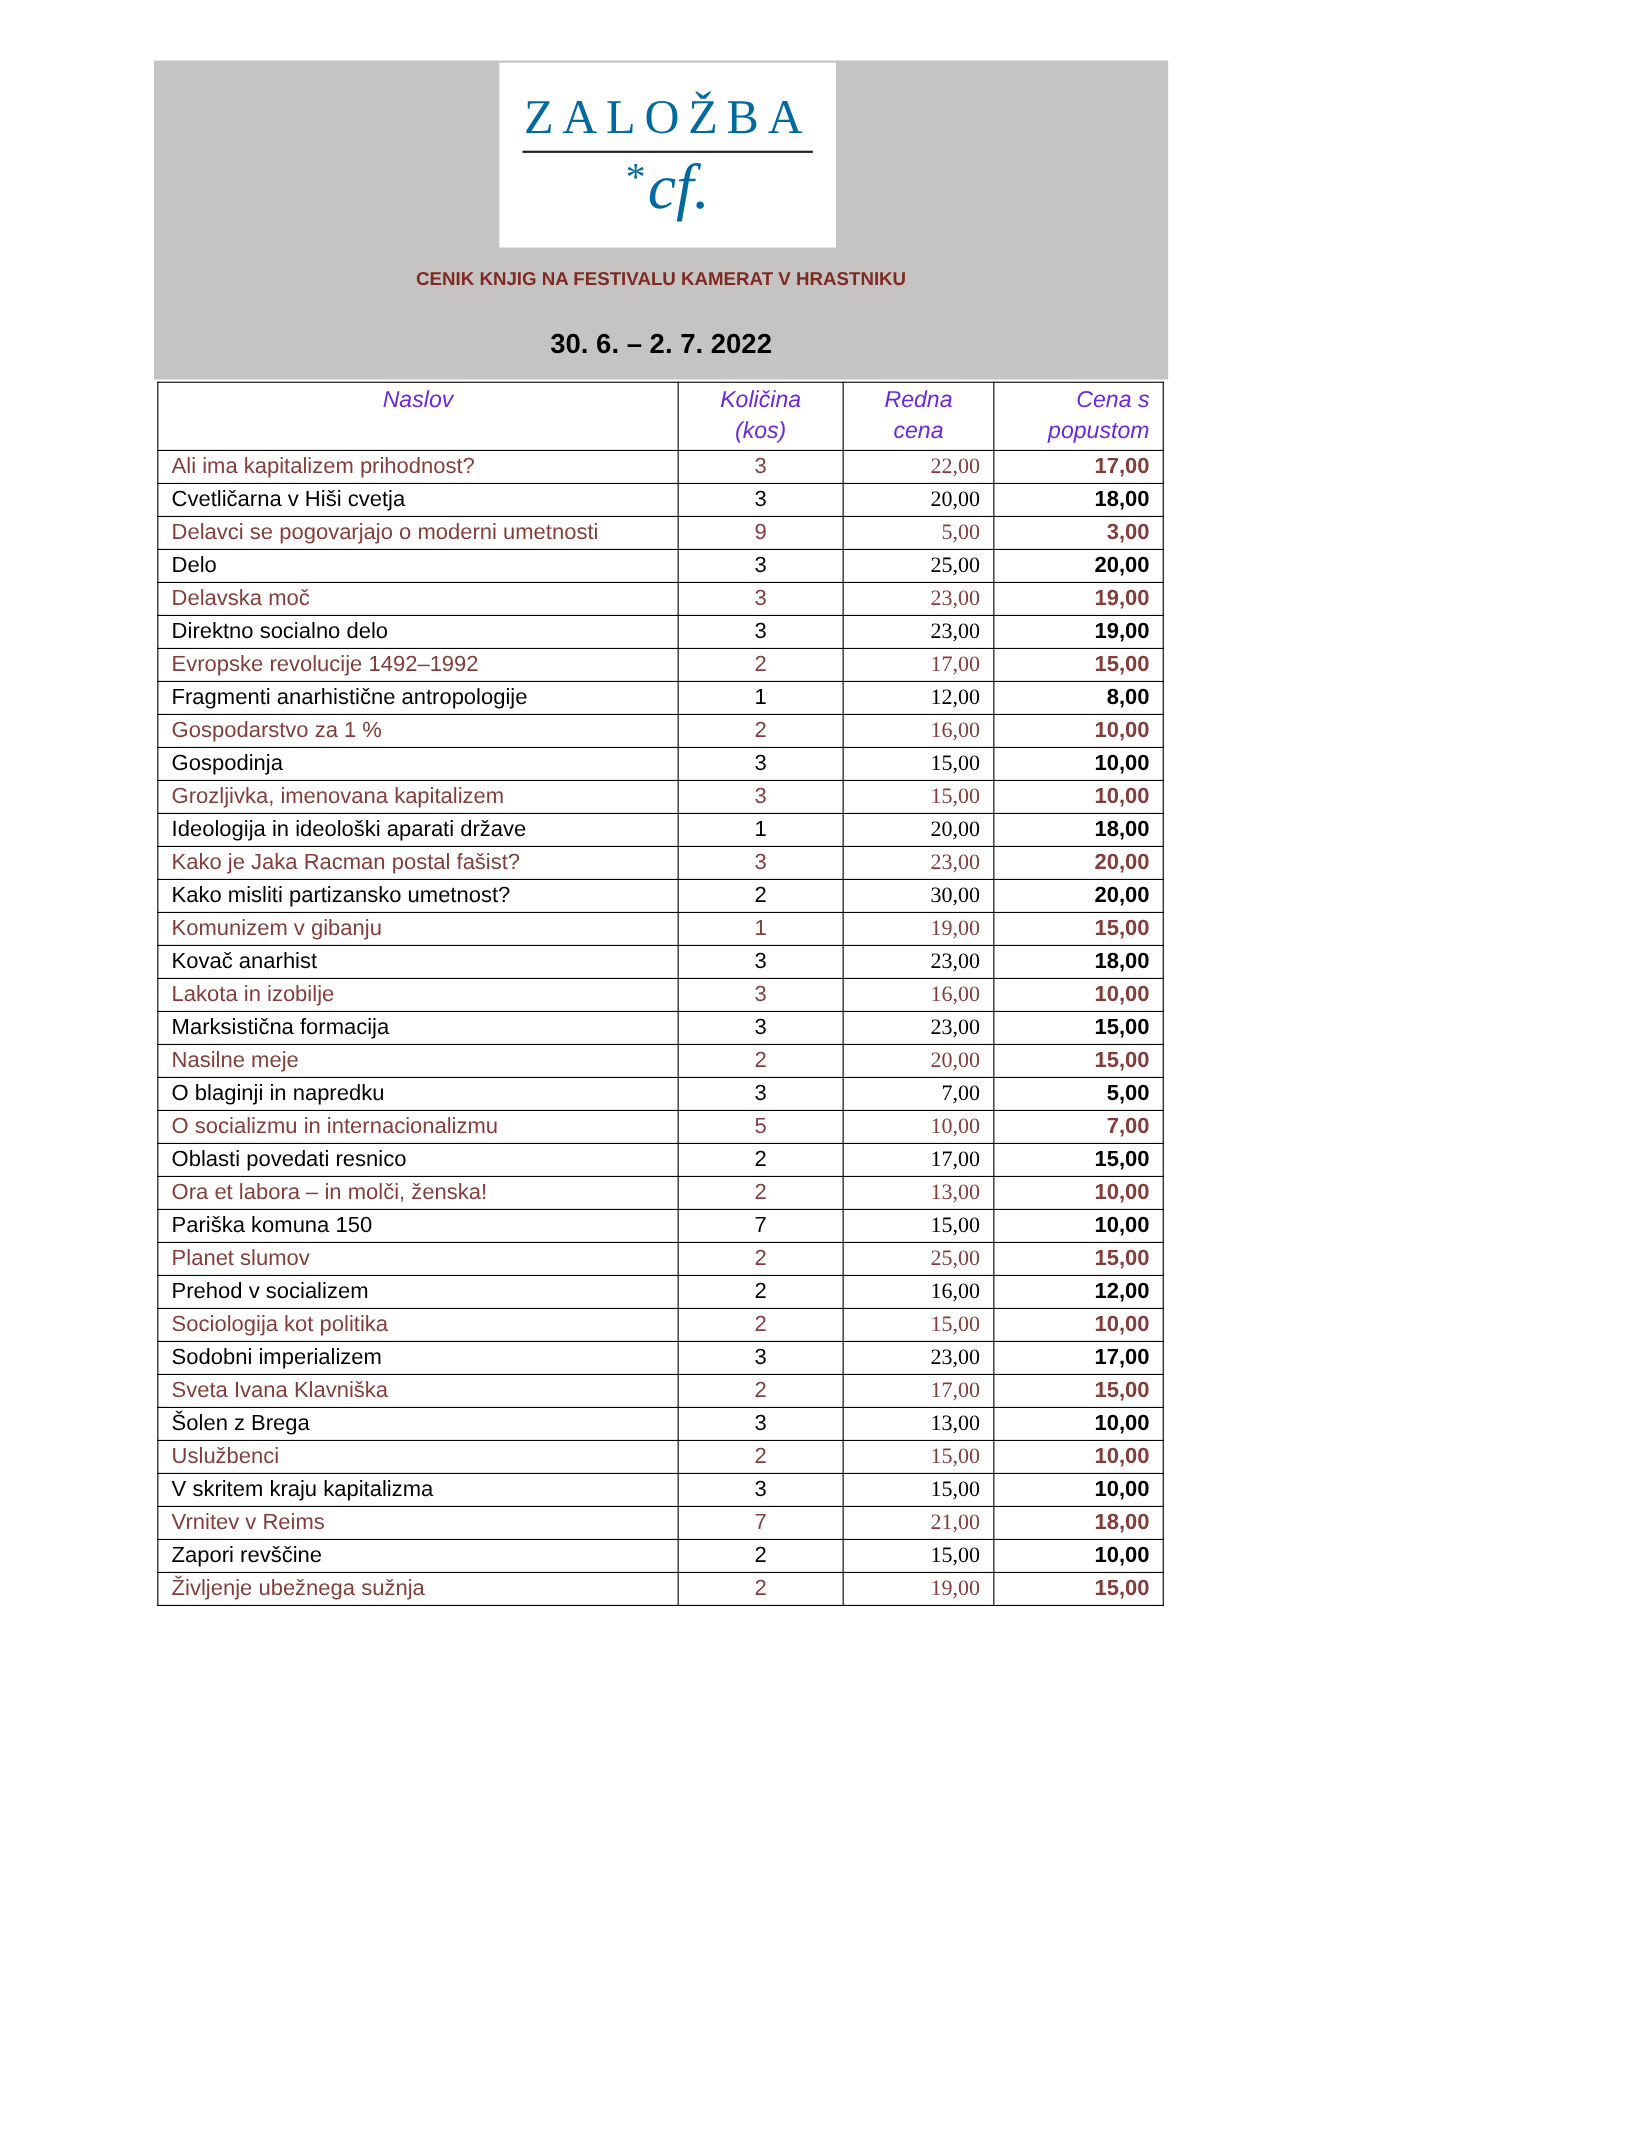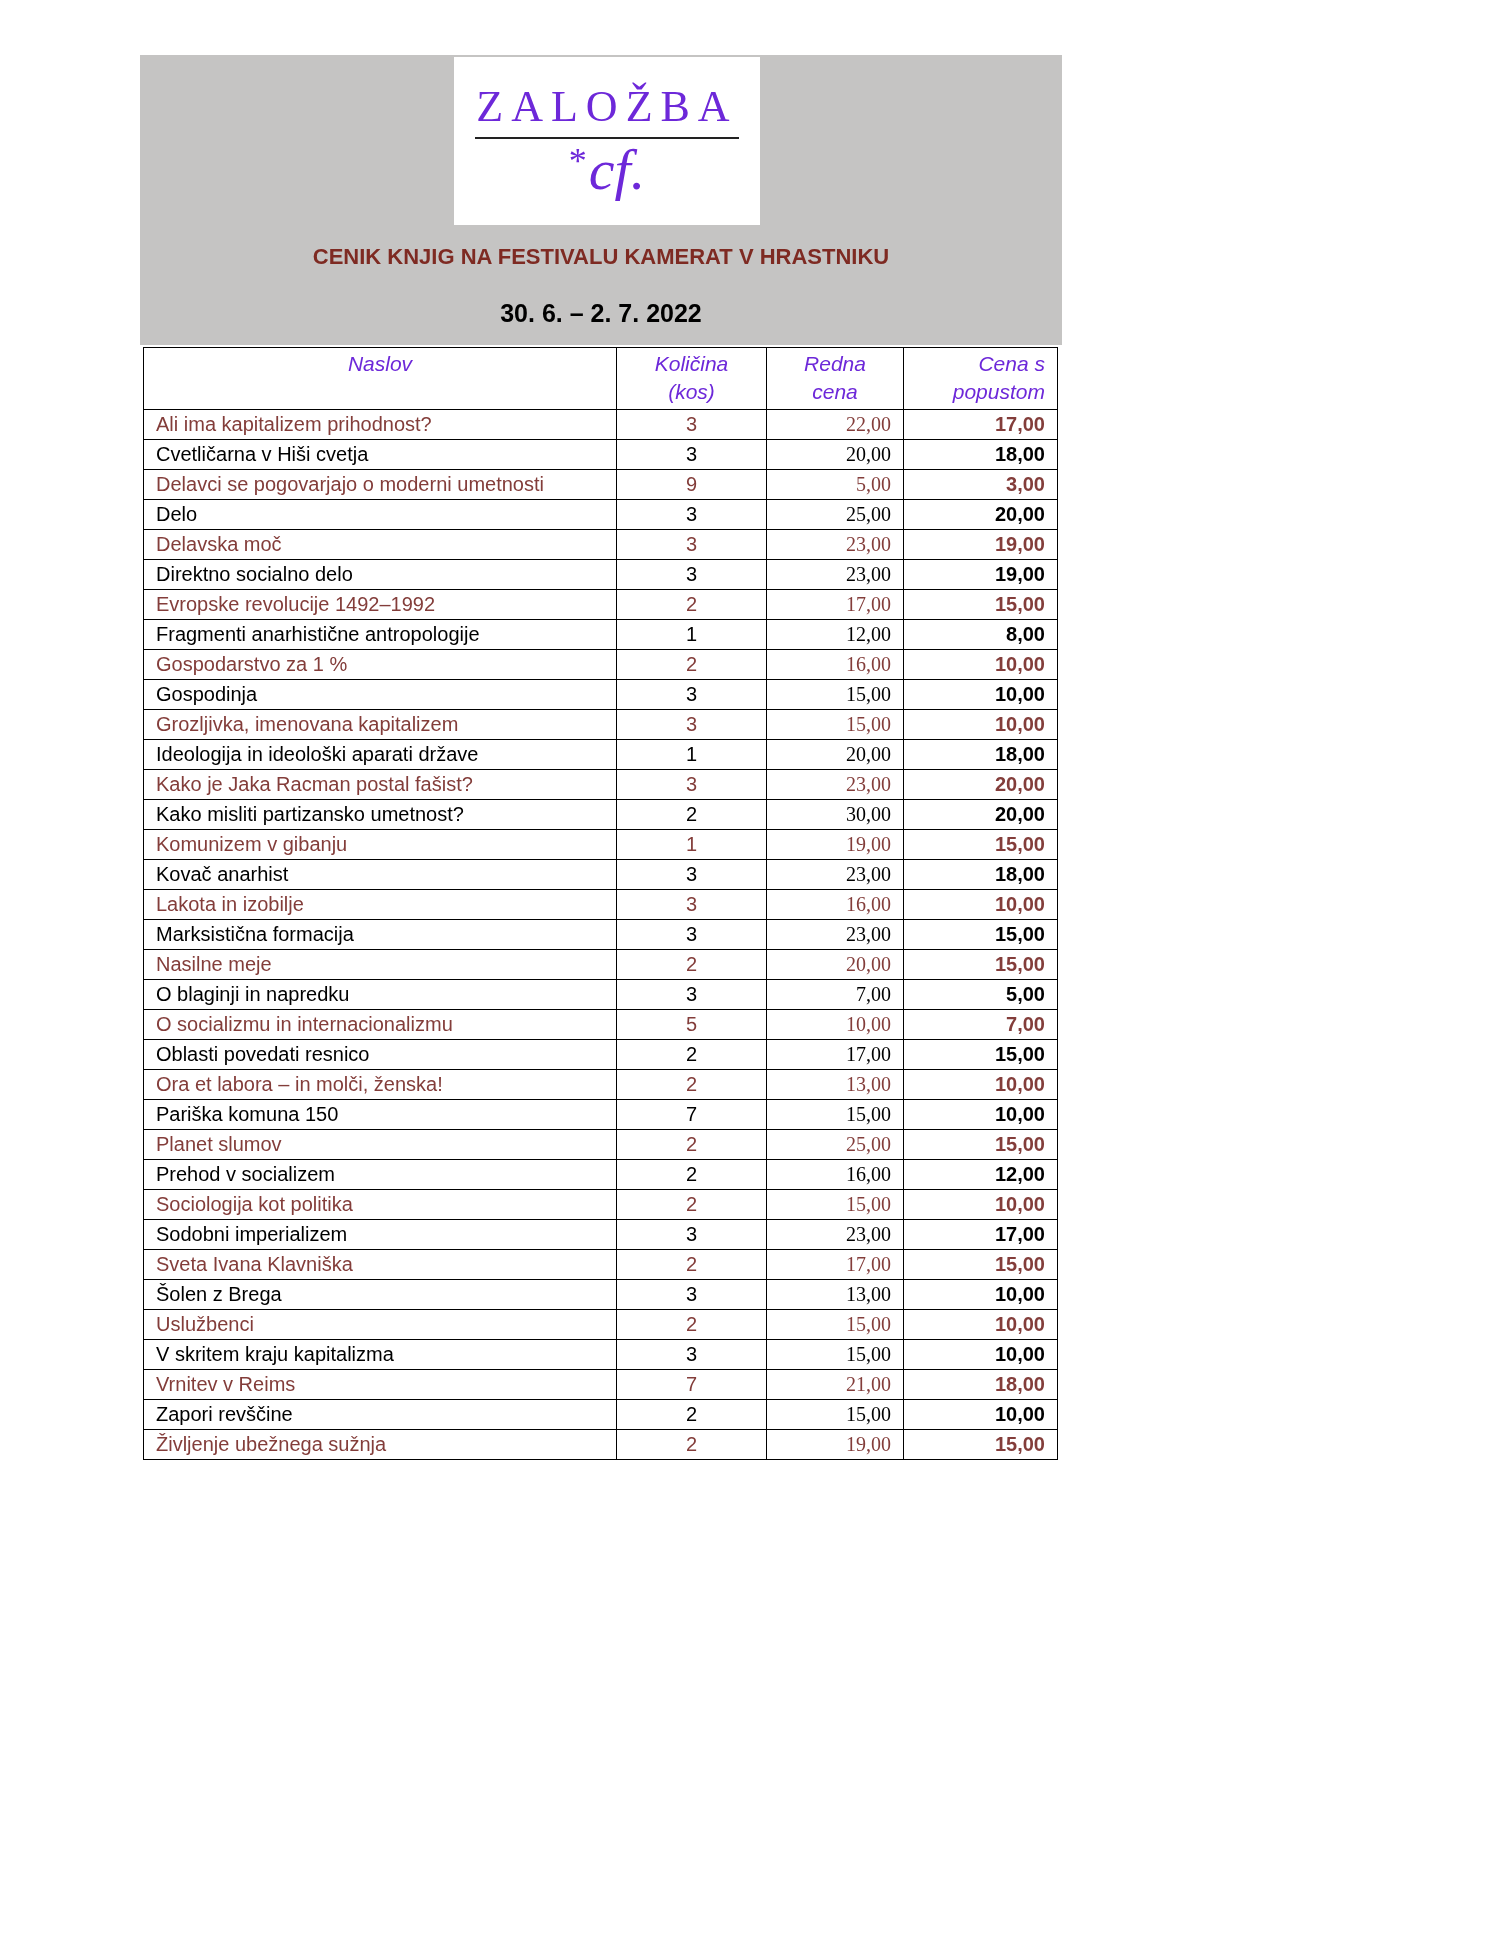--- a/index.html
+++ b/index.html
@@ -25,21 +25,21 @@
     left: 314px;
     top: 2px;
     width: 306px;
     height: 168px;
     background: #ffffff;
     display: flex;
     flex-direction: column;
     align-items: center;
     justify-content: center;
     font-family: "Liberation Serif", serif;
-    color: #6d28d9;
+    color: #0369a1;
   }
   .logo-line1 {
     font-size: 44px;
     letter-spacing: 8px;
     line-height: 1.1;
     white-space: nowrap;
   }
   .logo-rule {
     width: 264px;
     height: 0;
@@ -57,21 +57,21 @@
     vertical-align: 16px;
     margin-right: 2px;
   }
   .band-title {
     position: absolute;
     left: 0;
     top: 189px;
     width: 100%;
     text-align: center;
     font-weight: bold;
-    font-size: 22px;
+    font-size: 17px;
     color: #7e2a22;
   }
   .band-date {
     position: absolute;
     left: 0;
     top: 244px;
     width: 100%;
     text-align: center;
     font-weight: bold;
     font-size: 25px;

